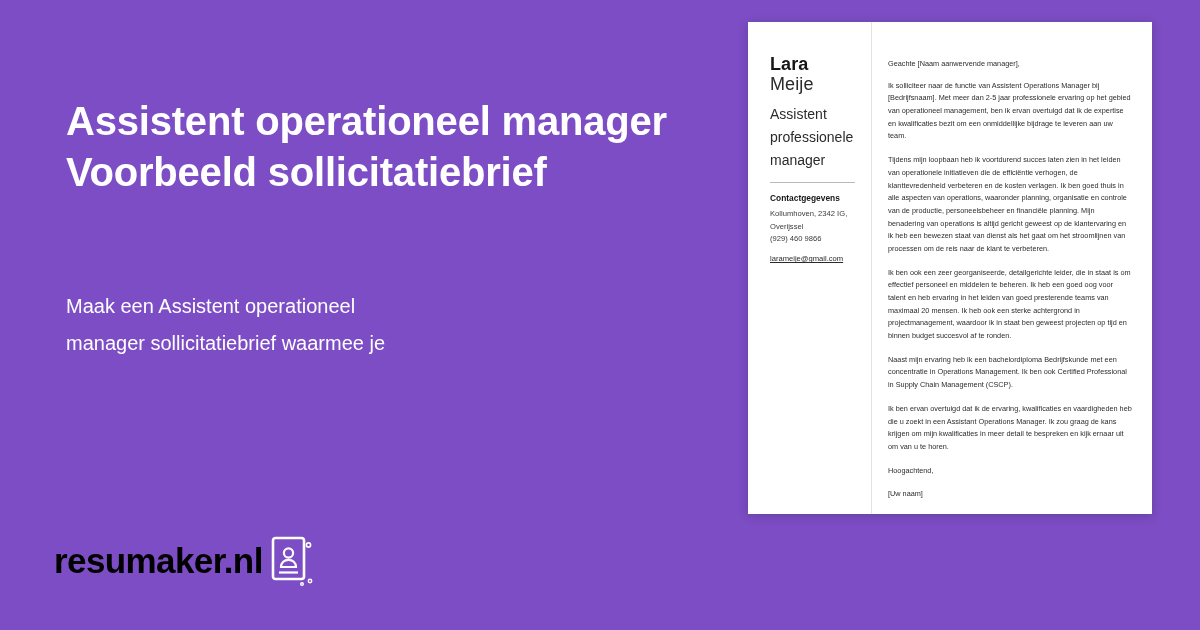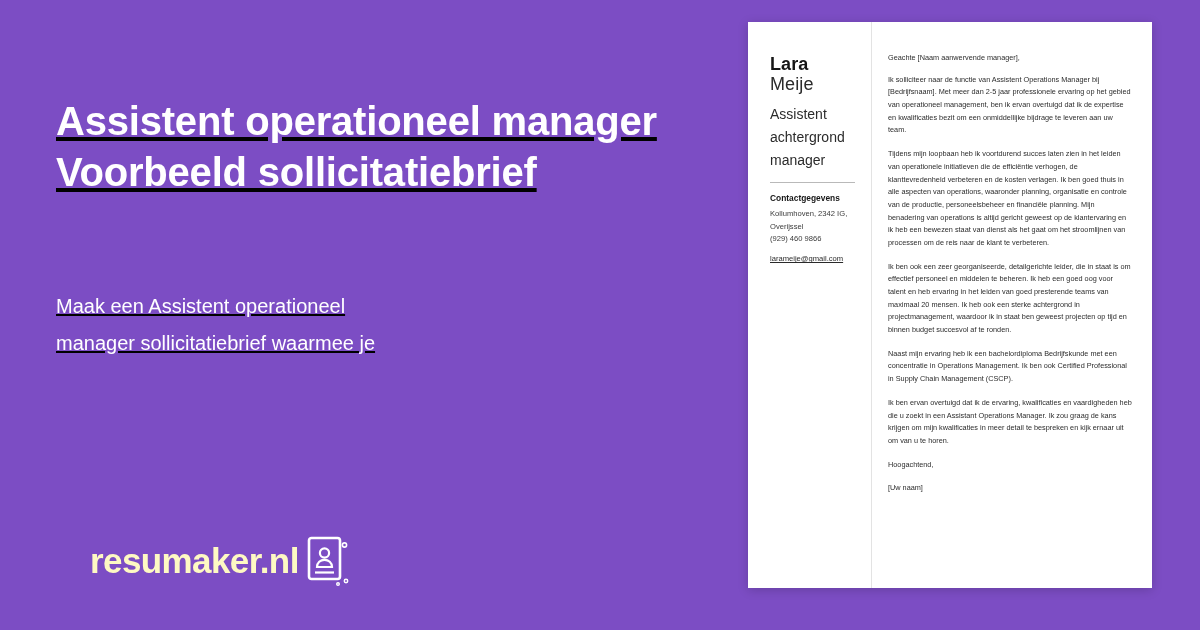--- a/index.html
+++ b/index.html
@@ -11,27 +11,26 @@
     height: 630px;
     background: #7c4dc4;
     font-family: "Liberation Sans", sans-serif;
     overflow: hidden;
     position: relative;
   }
 
   
   .left-panel {
     position: absolute;
-    left: 0;
+    left: 10px;
     top: 0;
     width: 748px;
     height: 630px;
     box-sizing: border-box;
     padding: 96px 0 0 56px;
-    text-decoration: underline;
   }
   .headline {
     color: #ffffff;
     font-size: 40px;
     font-weight: bold;
     line-height: 1.28;
     letter-spacing: -0.2px;
     margin: 0;
     max-width: 640px;
   }
@@ -52,40 +51,39 @@
 
   
   .logo {
     position: absolute;
     left: 54px;
     bottom: 44px;
     display: flex;
     align-items: center;
   }
   .logo-text {
-    color: #fef9c3;
+    color: #000000;
     font-size: 35px;
     font-weight: bold;
     letter-spacing: -0.6px;
-    margin-left: 36px;
   }
   .logo-mark {
     margin-left: 6px;
     position: relative;
     width: 46px;
     height: 50px;
   }
 
   
   .doc {
     position: absolute;
     left: 748px;
     top: 22px;
     width: 404px;
-    height: 566px;
+    height: 492px;
     background: #ffffff;
     box-shadow: 0 2px 10px rgba(0,0,0,0.18);
     display: flex;
     box-sizing: border-box;
   }
   .doc-left {
     width: 124px;
     box-sizing: border-box;
     padding: 32px 12px 0 22px;
     border-right: 1px solid #e3e3e3;
@@ -135,21 +133,21 @@
 
   .doc-right {
     flex: 1;
     box-sizing: border-box;
     padding: 30px 20px 0 16px;
   }
   .letter-p {
     font-size: 7.3px;
     color: #2c2c2c;
     line-height: 1.74;
-    margin: 0 0 11px 0;
+    margin: 6px 0 11px 0;
     text-align: left;
   }
   .letter-p.tight {
     margin-bottom: 9px;
   }
 </style>
 </head>
 <body>
 
 <div class="left-panel">
@@ -182,21 +180,21 @@
 </div>
 
 <div class="doc">
 
   <div class="doc-left">
     <div class="doc-name-first">Lara</div>
     <div class="doc-name-last">Meije</div>
 
     <div class="doc-role">
       <div>Assistent</div>
-      <div>achtergrond</div>
+      <div>professionele</div>
       <div>manager</div>
     </div>
 
     <div class="doc-rule"></div>
 
     <div class="doc-section-title">Contactgegevens</div>
     <div class="doc-contact-line">Kollumhoven, 2342 IG,</div>
     <div class="doc-contact-line">Overijssel</div>
     <div class="doc-contact-line">(929) 460 9866</div>
     <div class="doc-contact-line email">larameije@gmail.com</div>

